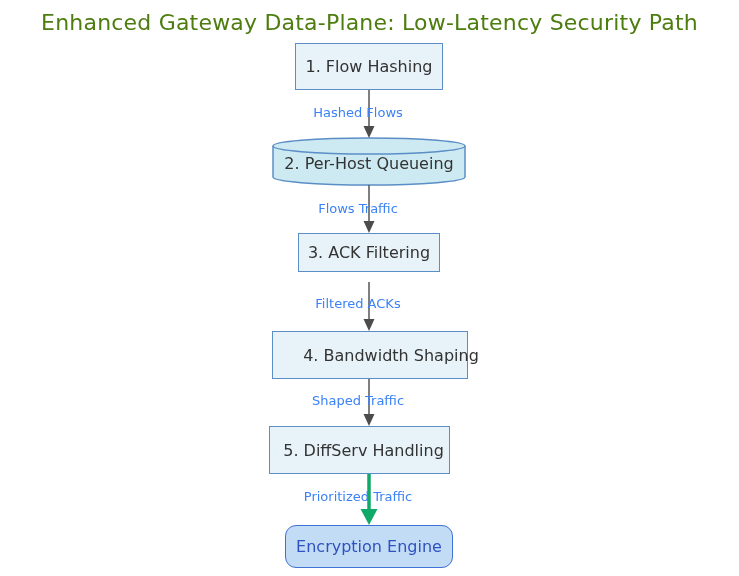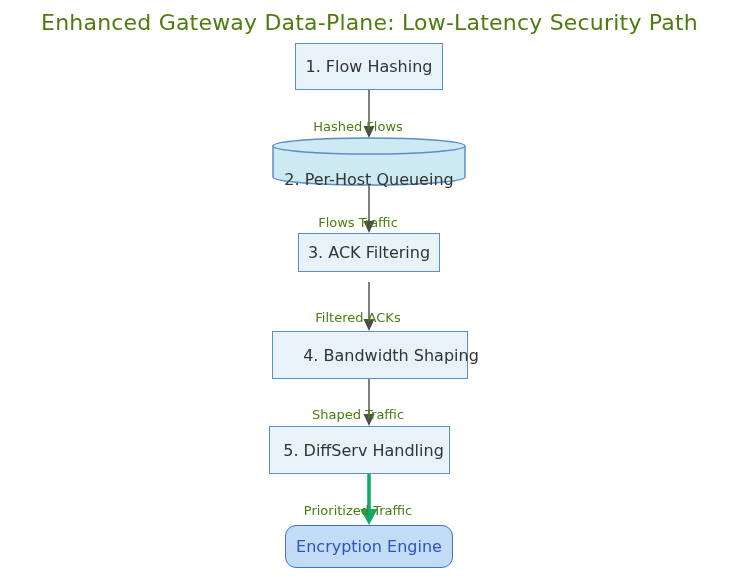--- a/index.html
+++ b/index.html
@@ -25,26 +25,26 @@
   }
   .cyl-label {
     position:absolute; box-sizing:border-box;
     display:flex; align-items:center; justify-content:center;
     font-size:16px; color:#333333; white-space:nowrap;
     background:transparent; border:none;
   }
 
   .edge-label {
     position:absolute; transform:translateX(-50%);
-    font-size:13px; line-height:18px; color:#4d7c0f; white-space:nowrap;margin-top:14px;
+    font-size:13px; line-height:18px; color:#3b82f6; white-space:nowrap;
   }
 
   
   #n-flow-hashing      { left:295px; top:43px;  width:148px; height:47px; }
-  #n-cylinder-label    { left:273px; top:160px; width:192px; height:38px; }
+  #n-cylinder-label    { left:273px; top:144px; width:192px; height:38px; }
   #n-ack-filtering     { left:298px; top:233px; width:142px; height:39px;align-items:center; }
   #n-bandwidth-shaping { left:272px; top:331px; width:196px; height:48px;padding-left:42px; }
   #n-diffserv-handling { left:269px; top:426px; width:181px; height:48px;padding-left:8px; }
   #n-encryption-engine { left:285px; top:525px; width:168px; height:43px; }
 
   
   #e1-label { left:358px; top:104px; }
   #e2-label { left:358px; top:200px; }
   #e3-label { left:358px; top:295px; }
   #e4-label { left:358px; top:392px; }

